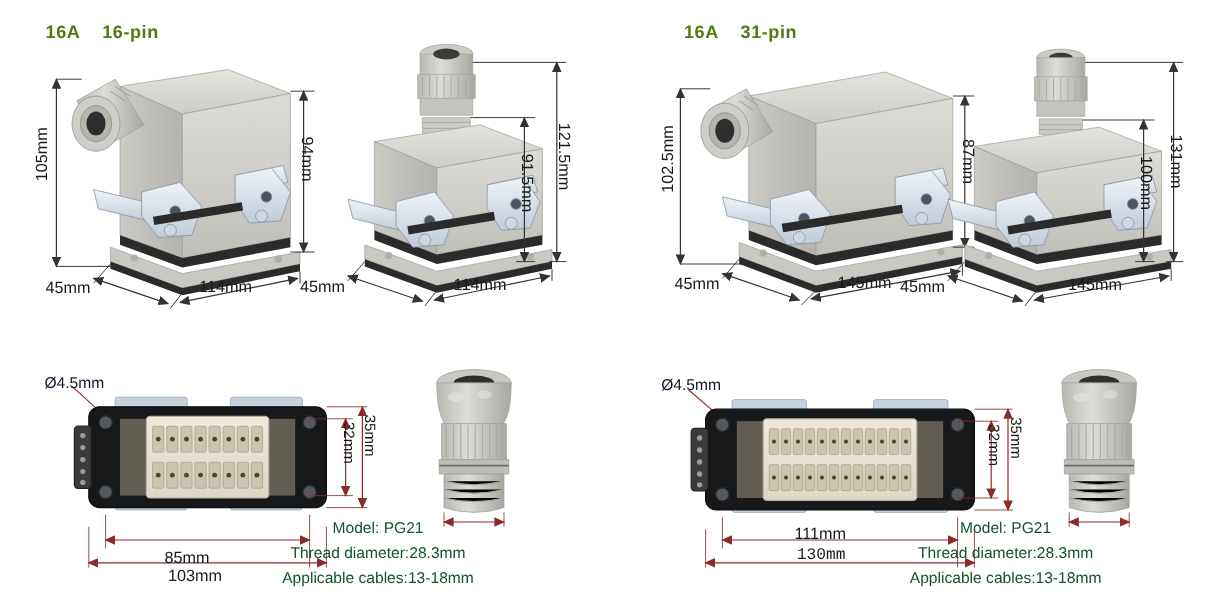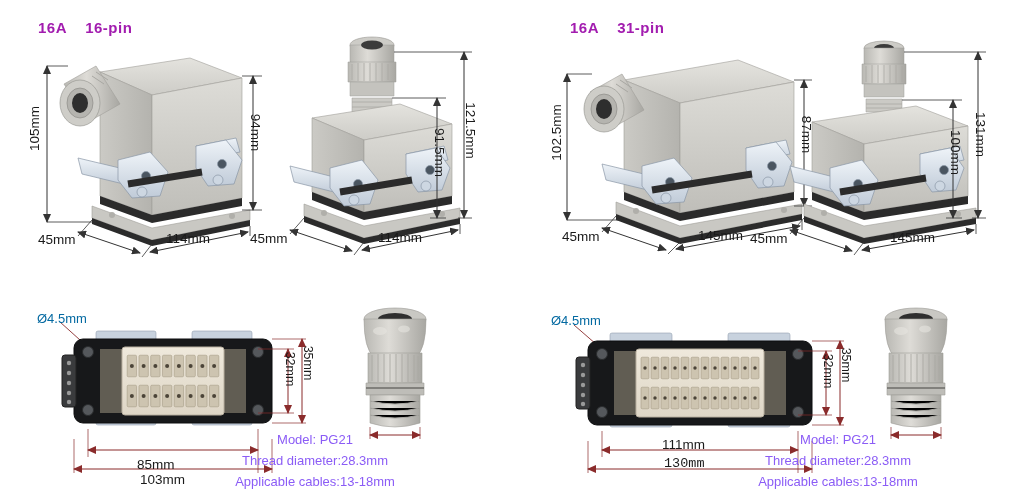--- a/index.html
+++ b/index.html
@@ -1,25 +1,25 @@
 <!DOCTYPE html>
 <html><head>
 <meta charset="utf-8">
 <style>
   html,body{margin:0;padding:0;background:#ffffff;}
   body{width:1024px;height:502px;position:relative;overflow:hidden;
        font-family:"Liberation Sans","DejaVu Sans",sans-serif;color:#1a1a1a;}
   .panel{position:absolute;}
-  .title{font-weight:bold;font-size:15px;letter-spacing:.5px;color:#a21caf;white-space:pre;}
+  .title{font-weight:bold;font-size:15px;letter-spacing:.5px;color:#4d7c0f;white-space:pre;}
   .dimtext{font-size:13.5px;color:#1a1a1a;white-space:nowrap;}
   .dimtext.sm{font-size:12.5px;}
   .rot90{transform:rotate(-90deg);transform-origin:center center;}
   .rot270{transform:rotate(90deg);transform-origin:center center;}
-  .redtext{color:#0369a1;font-size:13px;white-space:nowrap;}
-  .spec{font-size:13px;color:#8b5cf6;white-space:nowrap;text-align:center;}
+  .redtext{color:#0f172a;font-size:13px;white-space:nowrap;}
+  .spec{font-size:13px;color:#14532d;white-space:nowrap;text-align:center;}
   svg{position:absolute;left:0;top:0;overflow:visible;}
   .lbl-wrap{position:absolute;display:flex;align-items:center;justify-content:center;}
 </style>
 </head>
 <body>
 
 <div class="panel" style="left:0;top:0;width:512px;height:502px;">
 
   <div class="title" style="left:38px;top:19px;position:absolute;">16A    16-pin</div>
 

